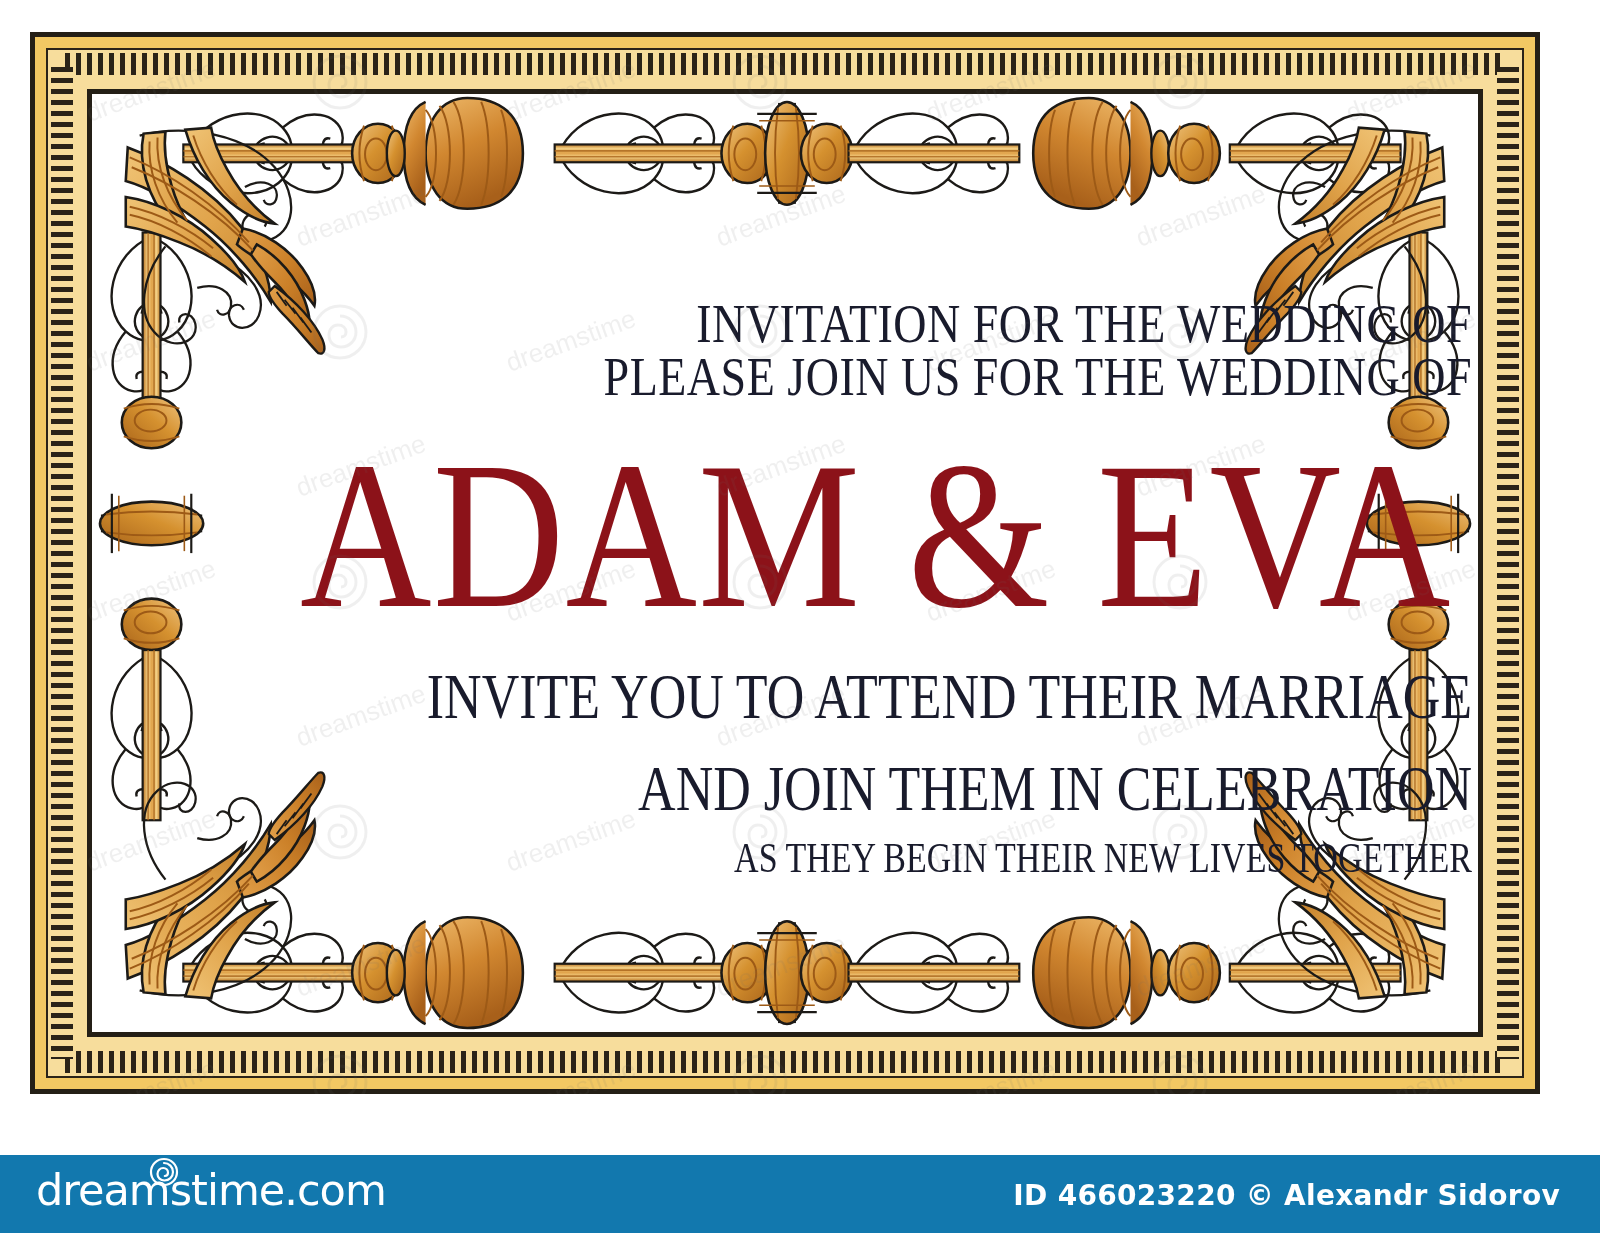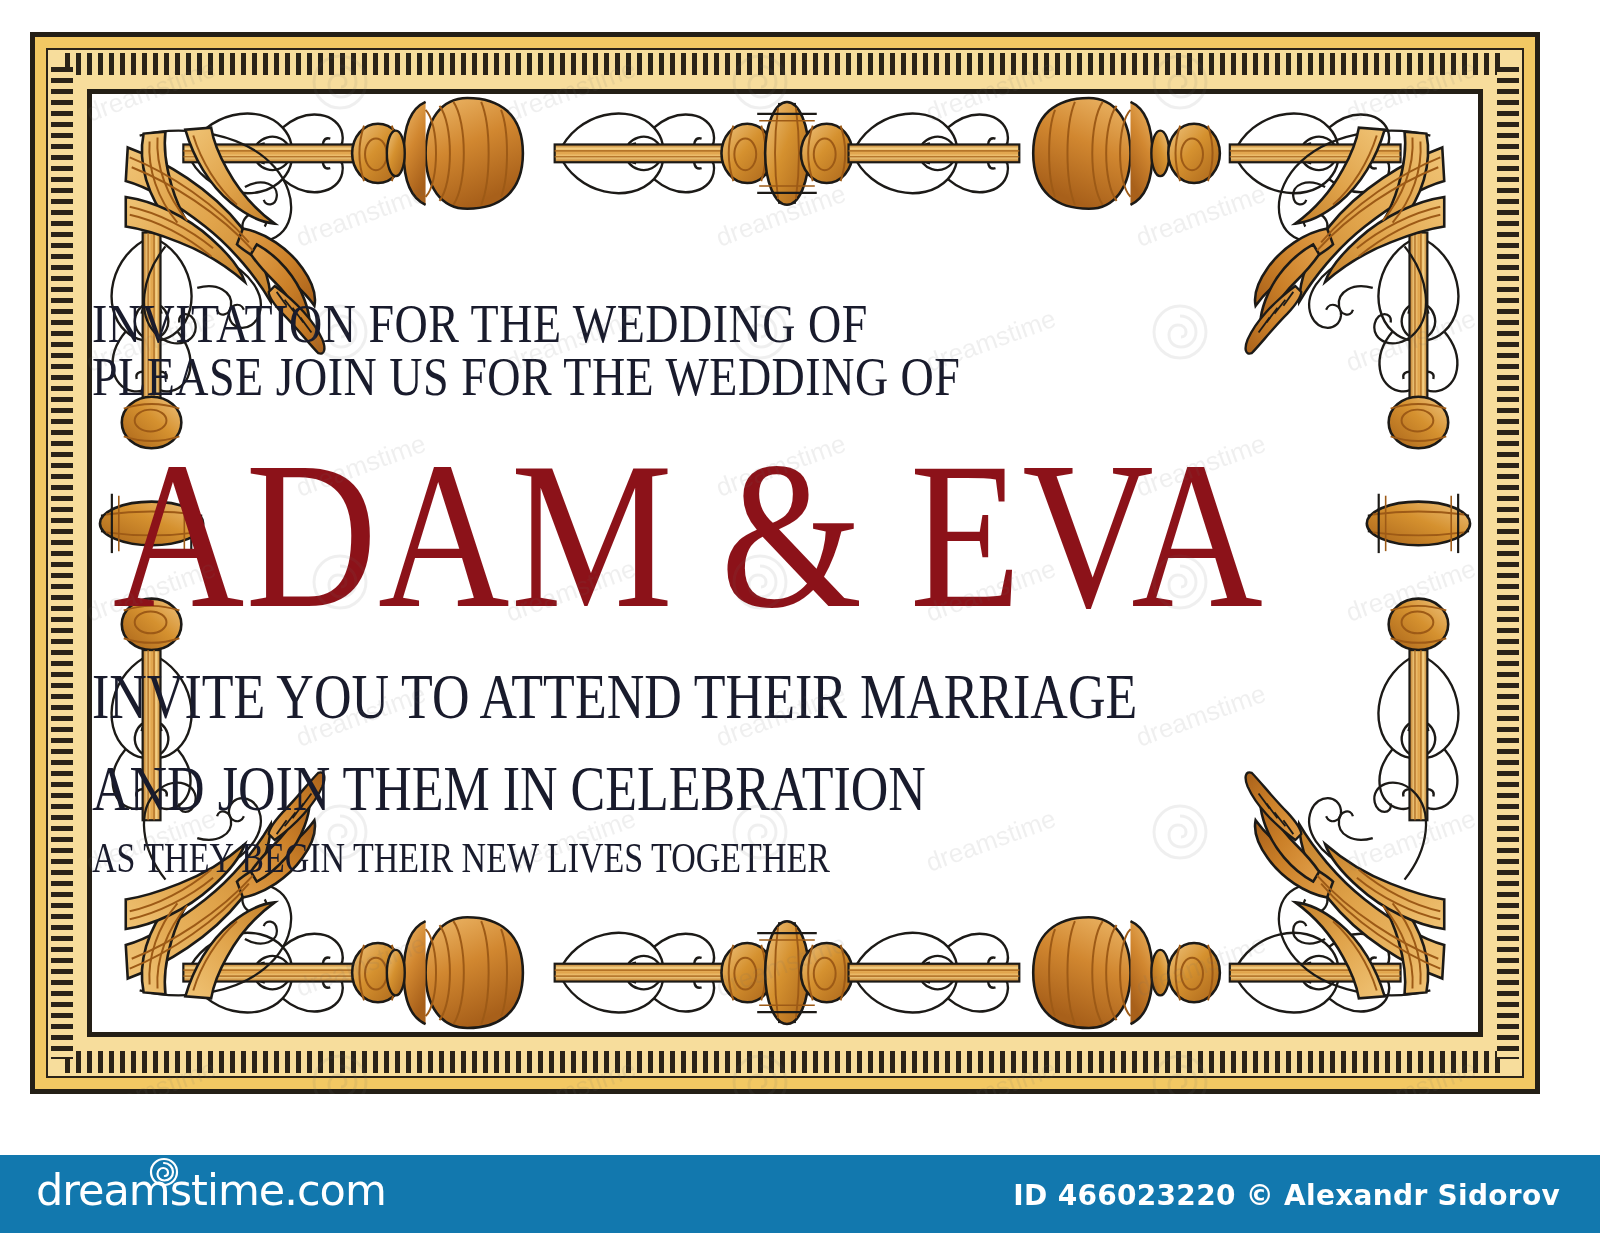--- a/index.html
+++ b/index.html
@@ -96,23 +96,23 @@
   .ornament-layer {
     position: absolute;
     inset: 0;
     pointer-events: none;
   }
   .ornament-layer svg { display: block; width: 100%; height: 100%; }
 
   
   .invite-text {
     position: absolute;
-    left: 0; right: 0;
+    left: 0; right: 6px;
     top: 198px;
-    text-align: left;
+    text-align: right;
     z-index: 5;
   }
   .line-small-top {
     font-family: "Liberation Serif", serif;
     font-size: 46px;
     letter-spacing: 0.5px;
     color: #191b2c;
     line-height: 1.16;
     white-space: nowrap;
     transform: scaleY(1.18);

